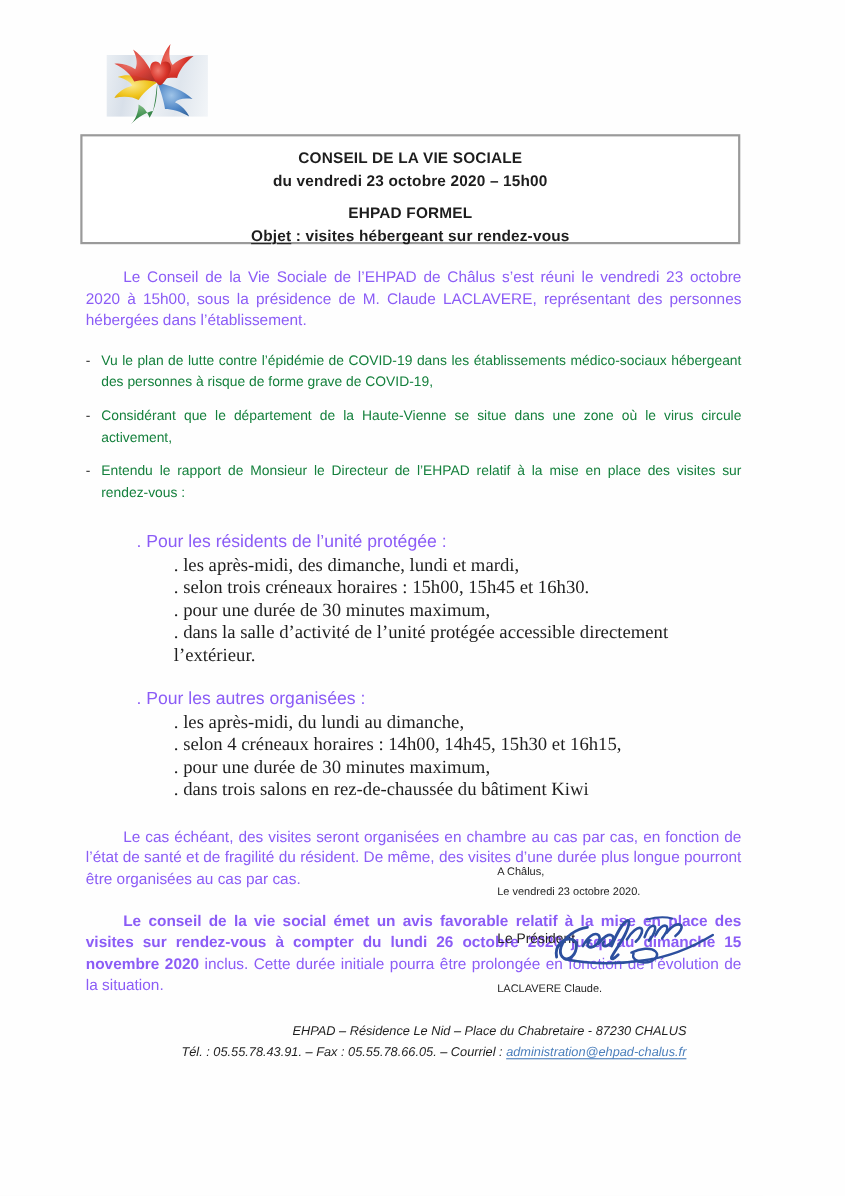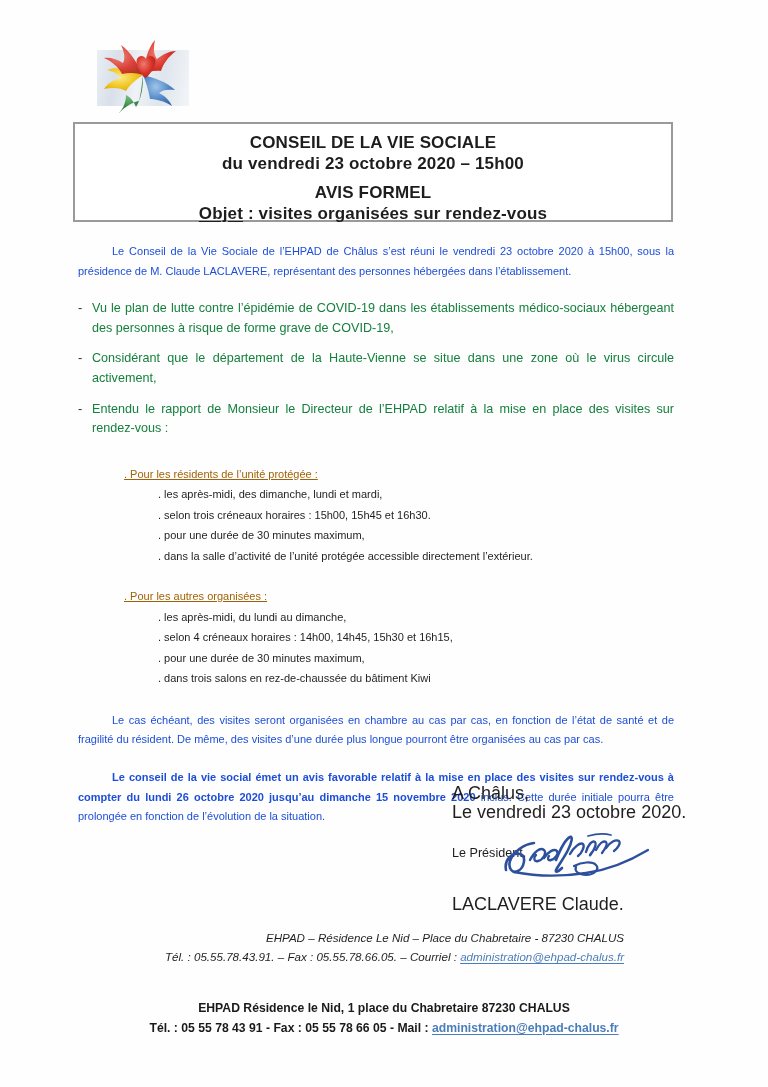--- a/index.html
+++ b/index.html
@@ -54,42 +54,42 @@
     left: 73px;
     top: 122px;
     width: 600px;
     height: 100px;
     border: 2px solid #9a9a9a;
     background: #ffffff;
     padding-top: 9px;
     text-align: center;
   }
   .hb-line {
-    font-size: 17px;
+    font-size: 14px;
     font-weight: bold;
     letter-spacing: 0.15px;
     line-height: 20.5px;
     color: #1d1d1d;
   }
   .hb-gap { height: 9px; }
   .hb-underline { text-decoration: underline; text-underline-offset: 2px; margin-top: 20px; }
 
   
   .content {
     position: absolute;
     left: 78px;
     top: 242px;
     width: 596px;
   }
   p.para {
-    font-size: 11px;
+    font-size: 14px;
     line-height: 19.6px;
     text-align: justify;
     text-justify: inter-word;
-    color: #1d4ed8;
+    color: #8b5cf6;
   }
   p.para .ind { display: inline-block; width: 34px; }
   p.strong-para { font-weight: bold; }
   p.strong-para .tail { font-weight: normal; }
 
   .spacer-14 { height: 14px; }
   .spacer-18 { height: 18px; }
   .spacer-20 { height: 20px; }
   .spacer-22 { height: 22px; }
 
@@ -108,61 +108,61 @@
   .dash-text {
     flex: 1;
     text-align: justify;
     text-justify: inter-word;
     color: #15803d;
   }
 
   
   .sub-block { margin-left: 46px; }
   .sub-l1 {
-    font-size: 11px;
+    font-size: 16px;
     line-height: 20.5px;
-    color: #a16207;
-    text-decoration: underline;
+    color: #8b5cf6;
   }
   .sub-l2 {
-    font-size: 11px;
+    font-size: 17px;
     line-height: 20.5px;
     margin-left: 34px;
     color: #1f1f1f;
+    font-family: Liberation Serif, serif;
   }
 
   
   .sig-block {
     position: absolute;
     left: 452px;
     top: 784px;
     width: 240px;
   }
   .sig-line {
-    font-size: 18px;
+    font-size: 10px;
     line-height: 18.5px;
     color: #1f1f1f;
   }
   .sig-pres {
     position: relative;
     margin-top: 25px;
     font-size: 12.6px;
     color: #1f1f1f;
   }
   .sig-ink {
     position: absolute;
     left: 48px;
     top: -16px;
     width: 160px;
     height: 52px;
     pointer-events: none;
   }
   .sig-name {
     margin-top: 34px;
-    font-size: 18px;
+    font-size: 10px;
     color: #1f1f1f;
   }
 
   
   .footer-italic {
     position: absolute;
     left: 0;
     top: 928px;
     width: 624px;
     text-align: right;
@@ -240,22 +240,22 @@
       <path d="M50,46 C46,40 42,34 44,29 C46,25 51,25 53,29
                C55,25 60,25 62,29 C64,34 59,41 55,46
                C53,48 52,48 50,46 Z" fill="url(#gRed)"></path>
     </svg>
   </div>
 
   <div class="header-box">
     <div class="hb-line">CONSEIL DE LA VIE SOCIALE</div>
     <div class="hb-line">du vendredi 23 octobre 2020 – 15h00</div>
     <div class="hb-gap"></div>
-    <div class="hb-line">AVIS FORMEL</div>
-    <div class="hb-line"><span class="hb-underline">Objet</span><span> : visites organisées sur rendez-vous</span></div>
+    <div class="hb-line">EHPAD FORMEL</div>
+    <div class="hb-line"><span class="hb-underline">Objet</span><span> : visites hébergeant sur rendez-vous</span></div>
   </div>
 
   <div class="content">
 
     <p class="para"><span class="ind"></span><span>Le Conseil de la Vie Sociale de l’EHPAD de Châlus s’est réuni le vendredi 23 octobre 2020 à 15h00, sous la présidence de M. Claude LACLAVERE, représentant des personnes hébergées dans l’établissement.</span></p>
 
     <div class="spacer-18"></div>
 
     <div class="dash-row">
       <div class="dash-mark">-</div>
@@ -328,18 +328,14 @@
       </svg>
     </div>
     <div class="sig-name">LACLAVERE Claude.</div>
   </div>
 
   <div class="footer-italic">
     <div>EHPAD – Résidence Le Nid – Place du Chabretaire -  87230 CHALUS</div>
     <div><span>Tél. : 05.55.78.43.91. – Fax : 05.55.78.66.05. – Courriel : </span><a class="mail-link" href="#">administration@ehpad-chalus.fr</a></div>
   </div>
 
-  <div class="footer-bold">
-    <div>EHPAD Résidence le Nid, 1 place du Chabretaire 87230 CHALUS</div>
-    <div><span>Tél. : 05 55 78 43 91  - Fax : 05 55 78 66 05  - Mail : </span><a class="mail-link" href="#">administration@ehpad-chalus.fr</a></div>
-  </div>
 
 </div>
 
 </body></html>

